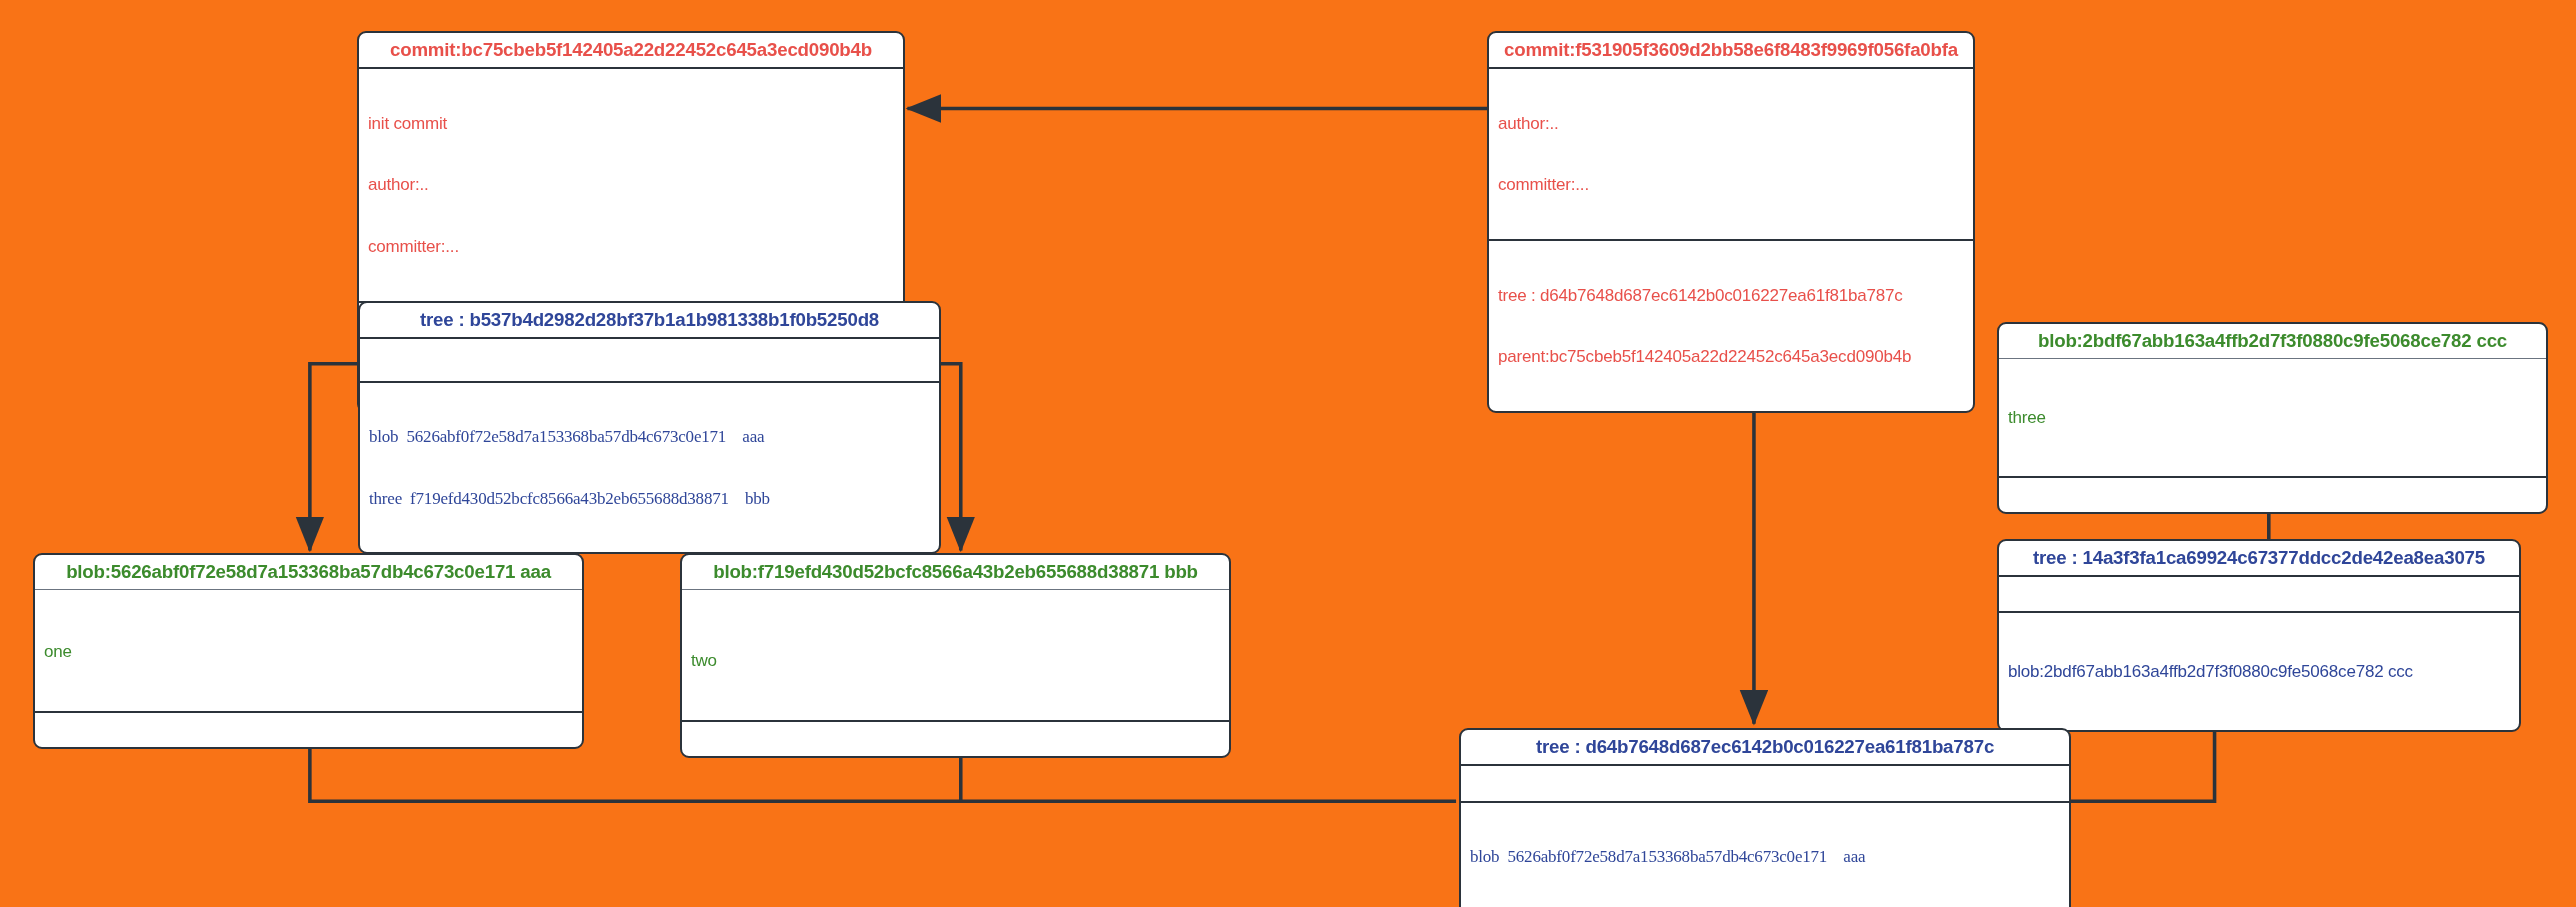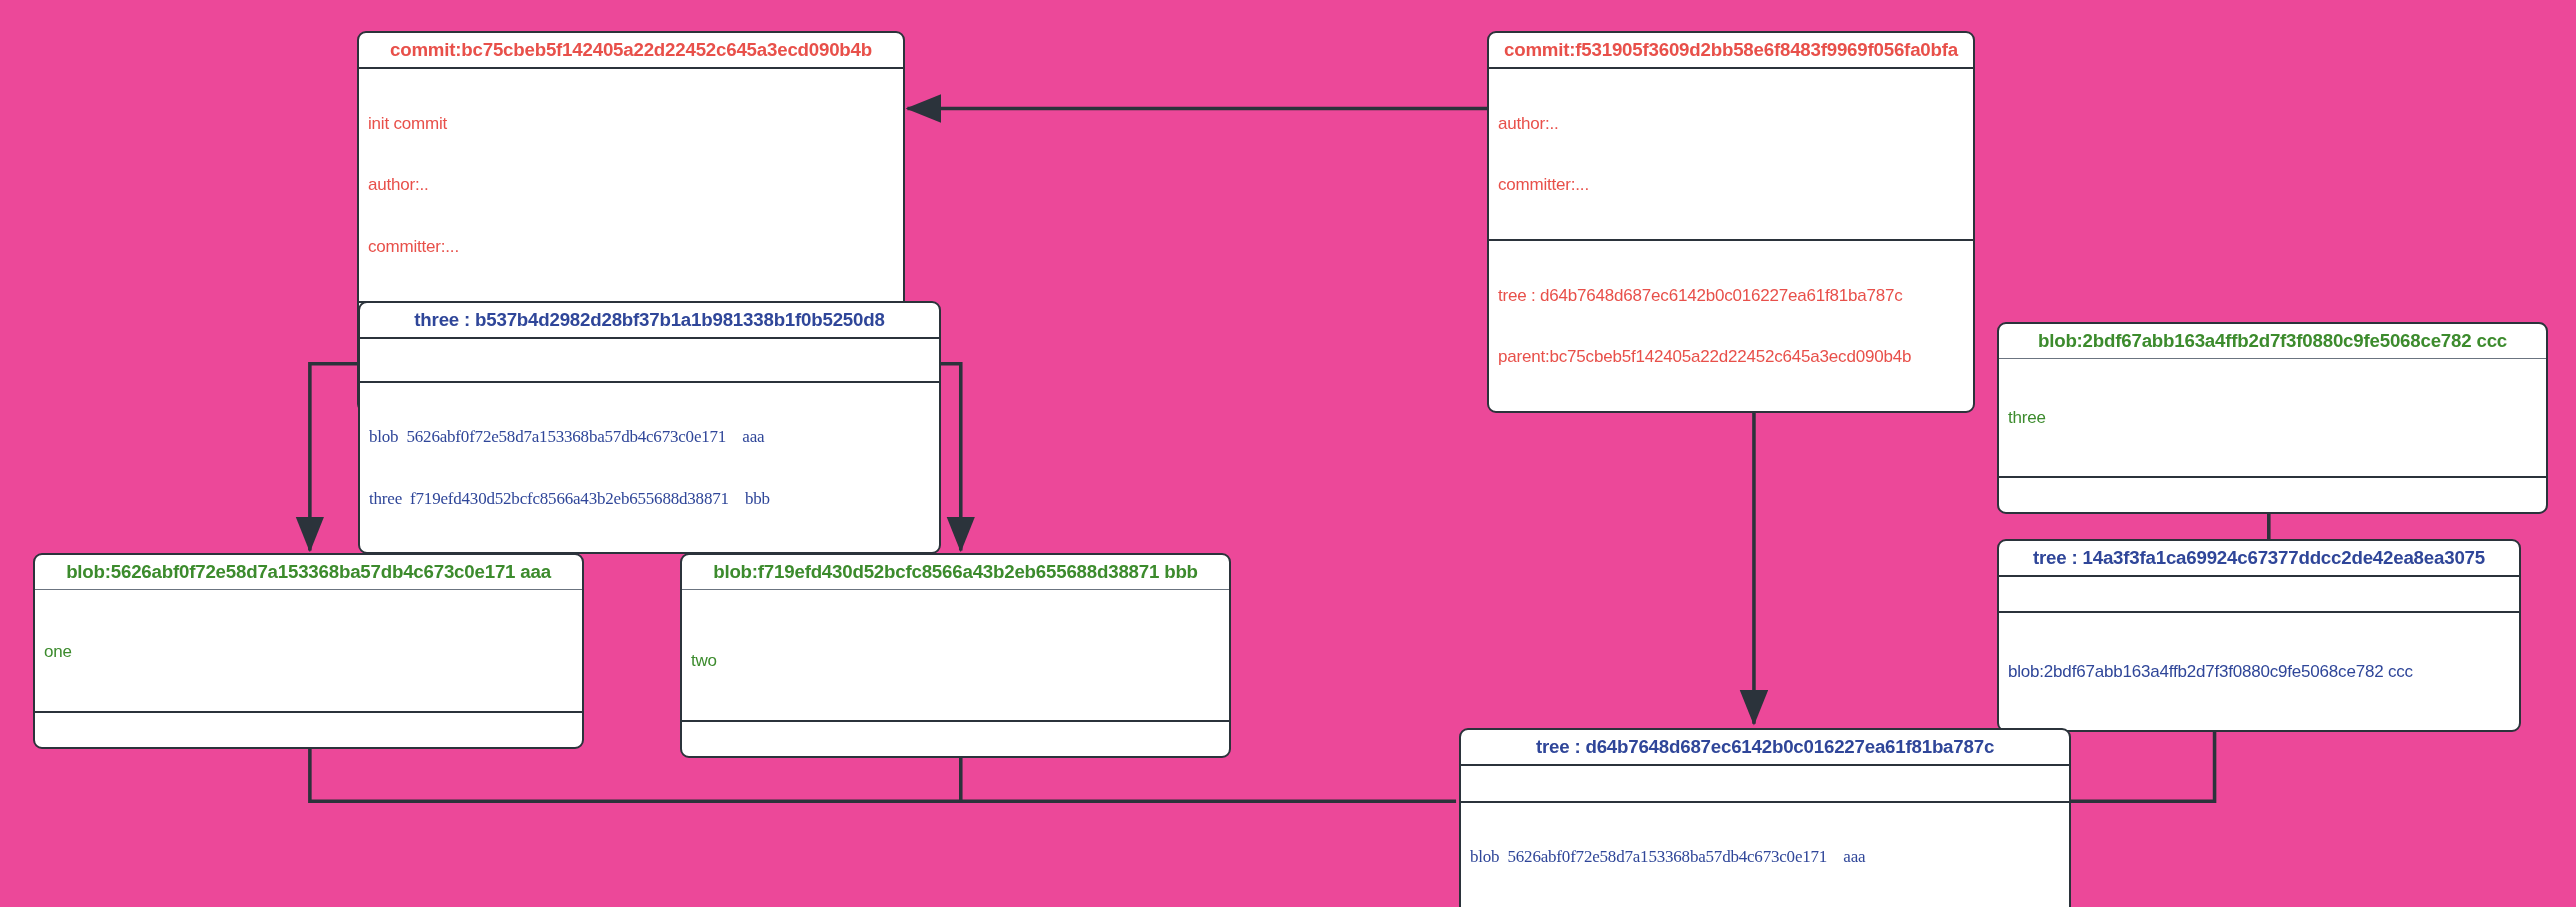--- a/index.html
+++ b/index.html
@@ -8,21 +8,21 @@
     padding: 0;
     background: #ffffff;
   }
   body {
     font-family: "Liberation Sans", sans-serif;
   }
   #canvas {
     position: relative;
     width: 2576px;
     height: 907px;
-    background: #ec4899;
+    background: #f97316;
     overflow: hidden;
   }
   #edges {
     position: absolute;
     left: 0;
     top: 0;
     width: 2576px;
     height: 907px;
     pointer-events: none;
   }
@@ -126,21 +126,21 @@
       <span class="entry">author:..</span>
       <span class="entry">committer:...</span>
     </div>
     <div class="row body divider">
       <span class="entry">tree : d64b7648d687ec6142b0c016227ea61f81ba787c</span>
       <span class="entry">parent:bc75cbeb5f142405a22d22452c645a3ecd090b4b</span>
     </div>
   </div>
 
   <div class="node tree" style="left:358px; top:301px; width:583px;">
-    <div class="row title">three : b537b4d2982d28bf37b1a1b981338b1f0b5250d8</div>
+    <div class="row title">tree : b537b4d2982d28bf37b1a1b981338b1f0b5250d8</div>
     <div class="row body divider empty" style="height:44px;">&nbsp;</div>
     <div class="row body divider mono-cols" style="padding-top:2.7px; padding-bottom:2.7px;">
       <span class="entry">blob  5626abf0f72e58d7a153368ba57db4c673c0e171    aaa</span>
       <span class="entry">three  f719efd430d52bcfc8566a43b2eb655688d38871    bbb</span>
     </div>
   </div>
 
   <div class="node blob" style="left:33px; top:553px; width:551px;">
     <div class="row title">blob:5626abf0f72e58d7a153368ba57db4c673c0e171 aaa</div>
     <div class="row body thin-divider" style="padding-top:11px;padding-bottom:8px;">

